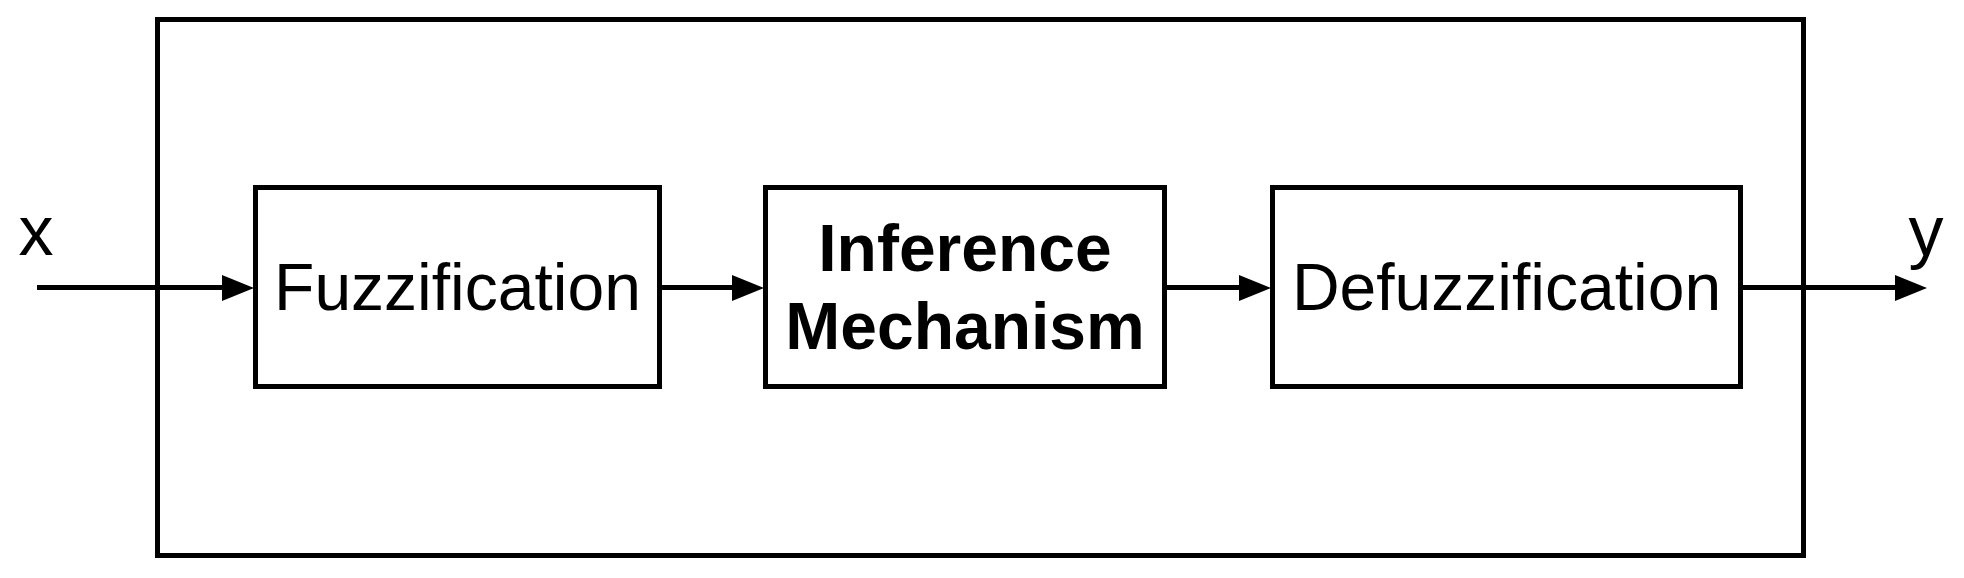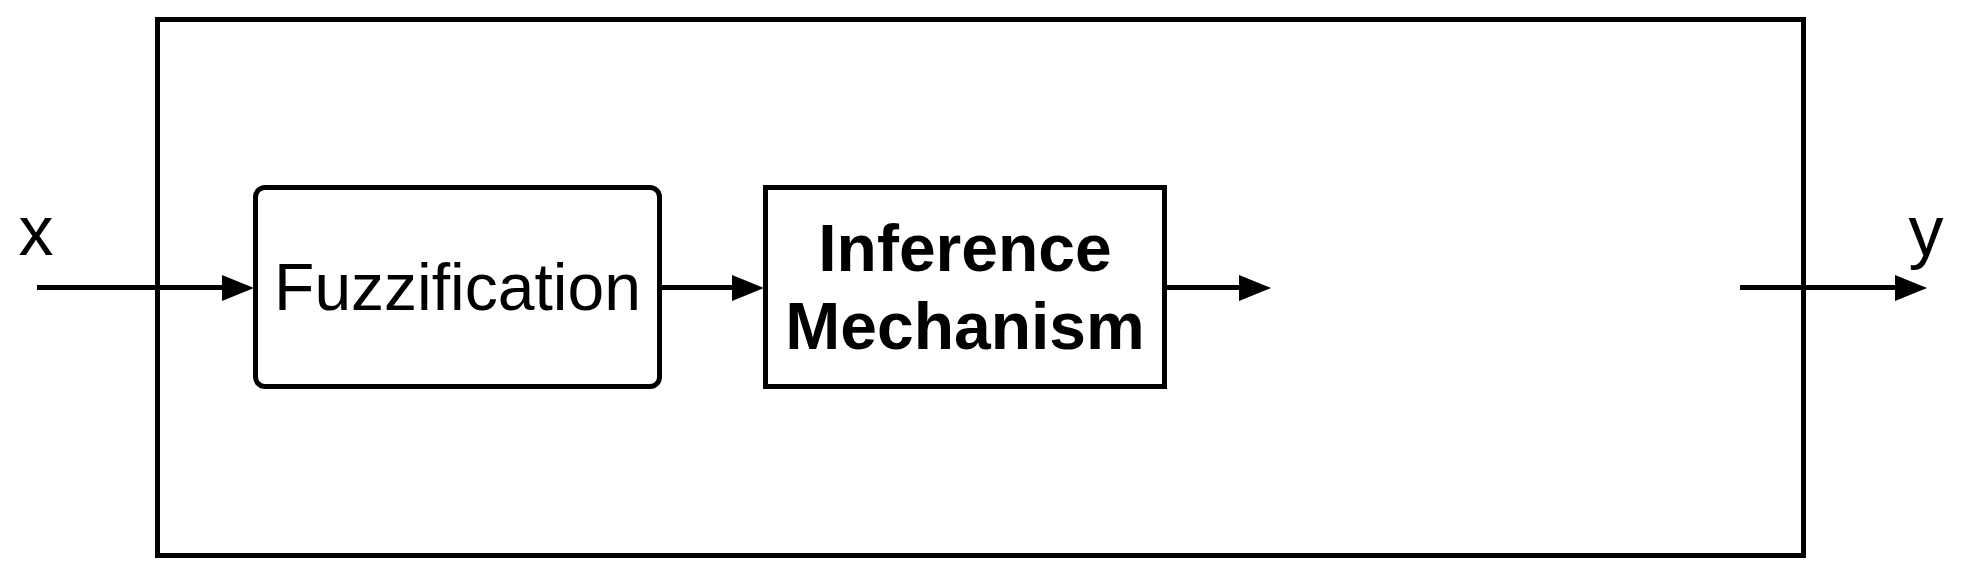--- a/index.html
+++ b/index.html
@@ -34,21 +34,21 @@
     box-sizing: border-box;
     background: #ffffff;
     display: flex;
     align-items: center;
     justify-content: center;
     text-align: center;
     font-size: 66px;
     line-height: 78px;
     white-space: pre-line;
   }
-  .block.fuzzification   { left: 253px;  width: 409px; border-radius: 12px; }
+  .block.fuzzification   { left: 253px;  width: 409px; }
   .block.inference       { left: 763px;  width: 404px; font-weight: bold; }
   .block.defuzzification { left: 1270px; width: 473px; }
 
   .io-label {
     position: absolute;
     width: 60px;
     text-align: center;
     font-size: 70px;
     line-height: 70px;
   }
@@ -102,19 +102,22 @@
   <div class="arrow-line a2-line"></div>
   <div class="arrow-head a2-head"></div>
 
   <div class="block inference">
     <span><span>Inference</span><br><span>Mechanism</span></span>
   </div>
 
   <div class="arrow-line a3-line"></div>
   <div class="arrow-head a3-head"></div>
 
+  <div class="block defuzzification">
+    <span>Defuzzification</span>
+  </div>
 
   <div class="arrow-line a4-line"></div>
   <div class="arrow-head a4-head"></div>
 
   <div class="io-label output">y</div>
 
 </div>
 
 </body></html>

